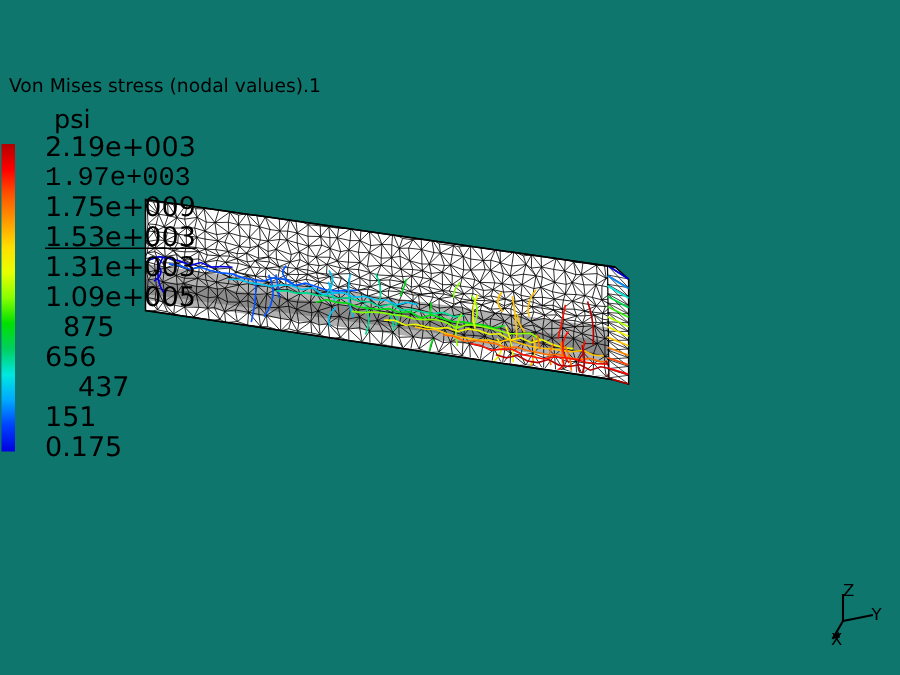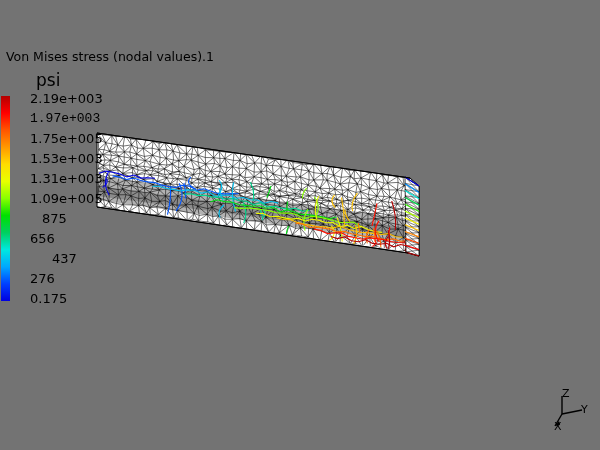--- a/index.html
+++ b/index.html
@@ -4,21 +4,21 @@
 <style>
   html, body {
     margin: 0;
     padding: 0;
     background: #ffffff;
   }
   #app {
     position: relative;
     width: 600px;
     height: 450px;
-    background: #737373;
+    background: #0f766e;
     overflow: hidden;
     font-family: "DejaVu Sans", sans-serif;
     color: #000000;
   }
 
   
   #legend-title {
     position: absolute;
     left: 6px;
     top: 50px;
@@ -44,21 +44,21 @@
   #legend-ticks {
     position: absolute;
     left: 30px;
     top: 90px;
     width: 110px;
     height: 215px;
   }
   .tick-label {
     position: absolute;
     left: 0;
-    font-size: 13px;
+    font-size: 18px;
     line-height: 14px;
     white-space: nowrap;
     background: transparent;
     text-align: center;
   }
   #legend-footer {
     position: absolute;
     left: 3px;
     top: 307px;
     font-size: 12.5px;
@@ -171,28 +171,28 @@
 
   <div id="legend-title">Von Mises stress (nodal values).1</div>
 
   <div id="legend-unit">psi</div>
 
   <div id="colorbar" style="background: linear-gradient(rgb(180, 0, 0), rgb(255, 0, 0), rgb(255, 85, 0), rgb(255, 153, 0), rgb(255, 221, 0), rgb(232, 255, 0), rgb(136, 255, 0), rgb(0, 224, 0), rgb(0, 208, 96), rgb(0, 232, 224), rgb(0, 168, 255), rgb(0, 64, 255), rgb(0, 0, 224));"></div>
 
   <div id="legend-ticks">
       <div class="tick-label" style="top: 2px;">2.19e+003</div>
       <div class="tick-label" style="top: 22px; font-family: Liberation Mono, monospace;">1.97e+003</div>
-      <div class="tick-label" style="top: 42px;">1.75e+005</div>
-      <div class="tick-label" style="top: 62px;">1.53e+003</div>
+      <div class="tick-label" style="top: 42px;">1.75e+009</div>
+      <div class="tick-label" style="top: 62px; text-decoration: underline;">1.53e+003</div>
       <div class="tick-label" style="top: 82px;">1.31e+003</div>
       <div class="tick-label" style="top: 102px;">1.09e+005</div>
       <div class="tick-label" style="top: 122px; margin-left: 12px;">875</div>
       <div class="tick-label" style="top: 142px;">656</div>
       <div class="tick-label" style="top: 162px; margin-left: 22px;">437</div>
-      <div class="tick-label" style="top: 182px;">276</div>
+      <div class="tick-label" style="top: 182px;">151</div>
       <div class="tick-label" style="top: 202px;">0.175</div>
     </div>
 
 
   <div id="axis-triad">
     <svg width="46" height="50">
 
       <line x1="14" y1="26" x2="14" y2="8" stroke="#000" stroke-width="1.4"></line>
 
       <line x1="14" y1="26" x2="34" y2="22" stroke="#000" stroke-width="1.4"></line>

